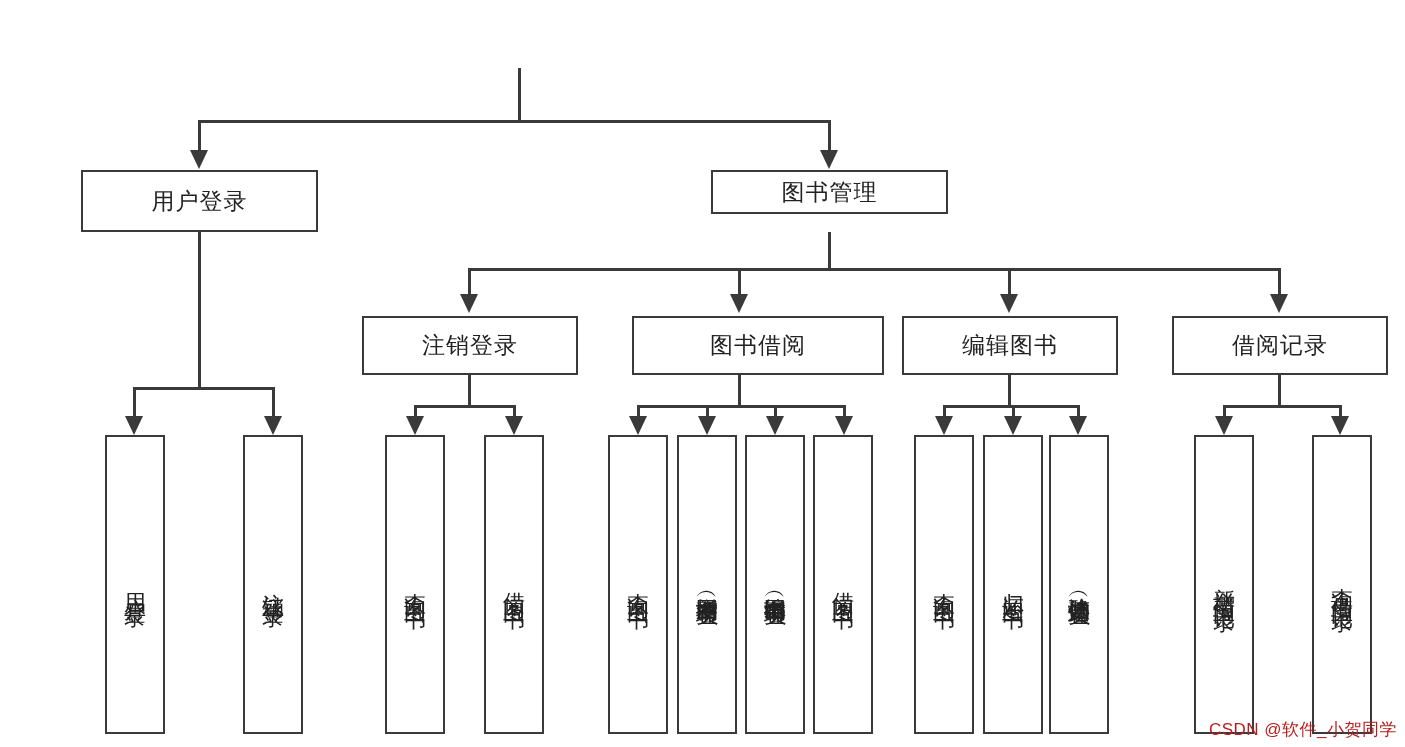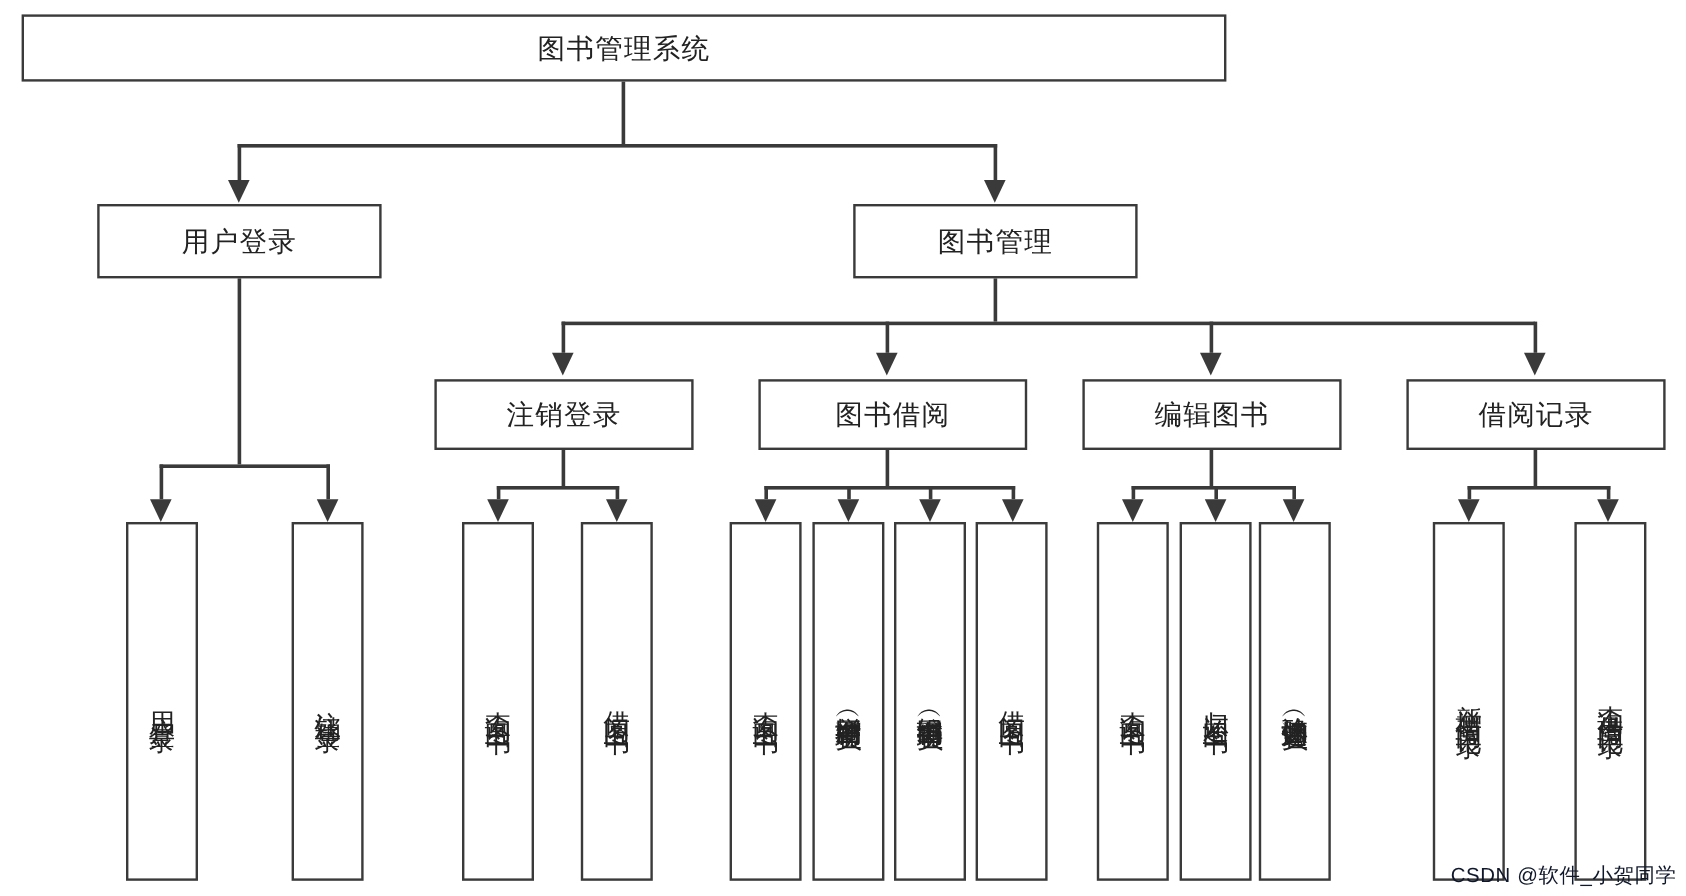--- a/index.html
+++ b/index.html
@@ -9,37 +9,36 @@
         display:flex;align-items:center;justify-content:center;color:#222;}
   .node.h{font-size:23px;letter-spacing:1px;}
   .node.v{font-size:22px;writing-mode:vertical-rl;text-orientation:upright;
           letter-spacing:5px;line-height:1;padding:6px 0;}
   .node.v.tight{letter-spacing:1px;}
   .ln{position:absolute;background:#3a3a3a;}
   .ln.v{width:3px;}
   .ln.h{height:3px;}
   .arrow{position:absolute;width:0;height:0;border-left:9px solid transparent;
          border-right:9px solid transparent;border-top:19px solid #3a3a3a;}
-  #watermark{position:absolute;right:8px;bottom:6px;font-size:17px;color:#0f172a;
+  #watermark{position:absolute;right:8px;bottom:6px;font-size:17px;color:#b91c1c;
              white-space:nowrap;letter-spacing:0.5px;}
 </style>
 </head>
 <body>
 
 <div id="canvas">
 
-  <div class="node h" style="left:18px;top:12px;width:1004px;height:56px;">图书管理系统</div>
 
   <div class="node h" style="left:81px;top:170px;width:237px;height:62px;">用户登录</div>
 
-  <div class="node h" style="left:711px;top:170px;width:237px;height:62px;">图书管理</div>
+  <div class="node h" style="left:711px;top:170px;width:237px;height:44px;">图书管理</div>
 
   <div class="node h" style="left:362px;top:316px;width:216px;height:59px;">注销登录</div>
 
-  <div class="node h" style="left:632px;top:316px;width:224px;height:59px;">图书借阅</div>
+  <div class="node h" style="left:632px;top:316px;width:252px;height:59px;">图书借阅</div>
 
   <div class="node h" style="left:902px;top:316px;width:216px;height:59px;">编辑图书</div>
 
   <div class="node h" style="left:1172px;top:316px;width:216px;height:59px;">借阅记录</div>
 
   <div class="node v" style="left:105px;top:435px;width:60px;height:299px;">用户登录</div>
   <div class="node v" style="left:243px;top:435px;width:60px;height:299px;">注销登录</div>
 
   <div class="node v" style="left:385px;top:435px;width:60px;height:299px;">查询图书</div>
   <div class="node v" style="left:484px;top:435px;width:60px;height:299px;">借阅图书</div>

